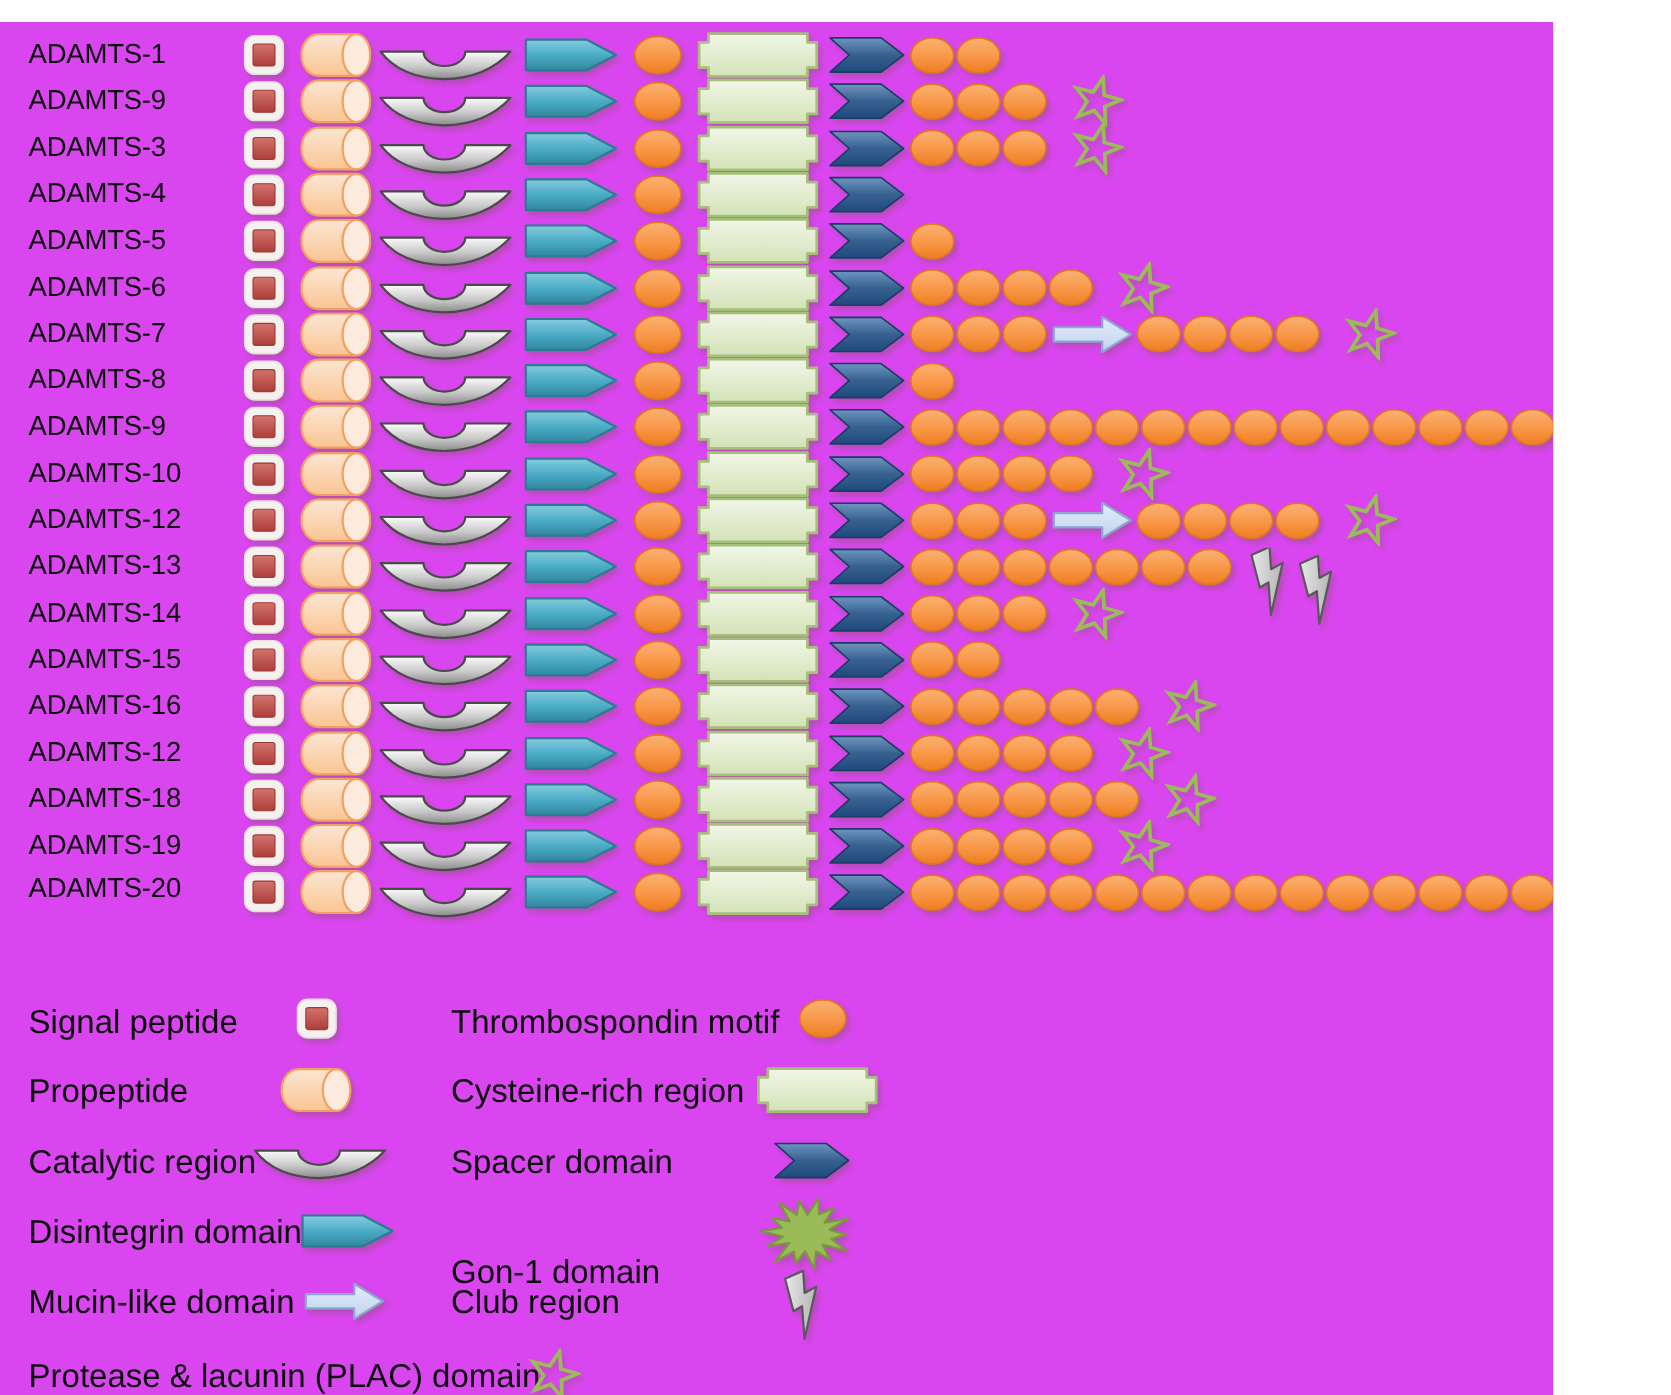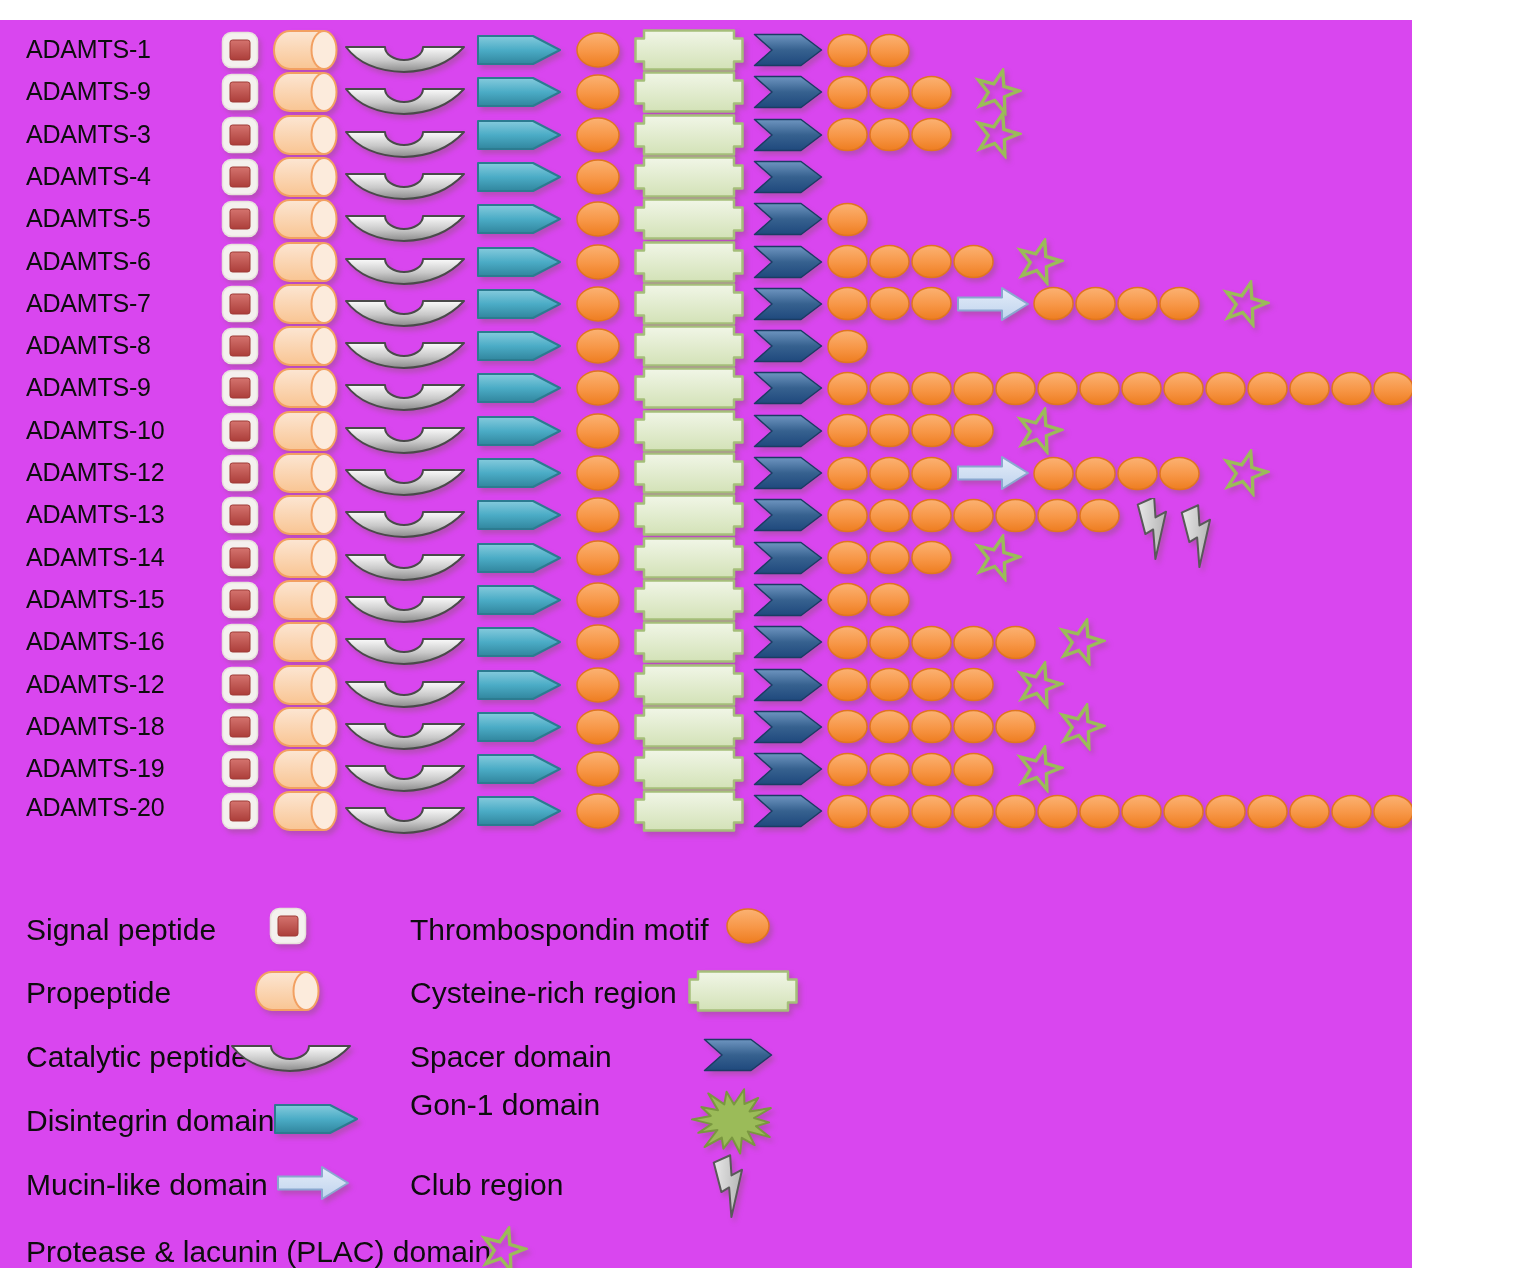--- a/index.html
+++ b/index.html
@@ -839,21 +839,21 @@
       <span class="leglabel" style="left:26px;top:893px">Signal peptide</span>
       <svg class="shp" style="left:268px;top:886.0px" width="40" height="40" viewBox="0 0 40 40">
         <rect x="2.5" y="2.5" width="35" height="35" rx="9" fill="#F4F1EE" stroke="#E7E1DB" stroke-width="1.5"></rect>
         <rect x="10" y="10" width="20" height="20" rx="2.5" fill="url(#gRed)" stroke="#9E3A36" stroke-width="1"></rect>
       </svg>
       <span class="leglabel" style="left:26px;top:956px">Propeptide</span>
       <svg class="shp" style="left:253px;top:950.0px" width="70" height="42" viewBox="0 0 70 42">
         <path d="M52,2 H19 C9.6,2 3,10.4 3,21 C3,31.6 9.6,40 19,40 H52 Z" fill="url(#gPeach)" stroke="#F2A062" stroke-width="2"></path>
         <ellipse cx="53" cy="21" rx="12.5" ry="19" fill="#FCEBDC" stroke="#F2A062" stroke-width="2"></ellipse>
       </svg>
-      <span class="leglabel" style="left:26px;top:1020px">Catalytic peptide</span>
+      <span class="leglabel" style="left:26px;top:1020px">Catalytic region</span>
       <svg class="shp" style="left:229px;top:1022.0px" width="124" height="32" viewBox="0 0 124 32">
         <path d="M3,4 L42,4 A19,13 0 0 0 80,4 L121,4 Q99,28 61,29 Q21,28 3,4 Z" fill="url(#gGray)" stroke="#4A4A4A" stroke-width="2" stroke-linejoin="round"></path>
       </svg>
       <span class="leglabel" style="left:26px;top:1084px">Disintegrin domain</span>
       <svg class="shp" style="left:273px;top:1083.0px" width="86" height="32" viewBox="0 0 86 32">
         <polygon points="2,2 57,2 84,16 57,30 2,30" fill="url(#gTeal)" stroke="#2C7B90" stroke-width="2" stroke-linejoin="round"></polygon>
       </svg>
       <span class="leglabel" style="left:26px;top:1148px">Mucin-like domain</span>
       <svg class="shp" style="left:275px;top:1143.0px" width="76" height="40" viewBox="0 0 76 40">
         <polygon points="3,13.5 47,13.5 47,4 73,20 47,36 47,26.5 3,26.5" fill="url(#gMucin)" stroke="#8AA7CF" stroke-width="2" stroke-linejoin="round"></polygon>
@@ -867,21 +867,21 @@
         <ellipse cx="23" cy="19" rx="21" ry="17" fill="url(#gOrange)" stroke="#E0761F" stroke-width="1.5"></ellipse>
       </svg>
       <span class="leglabel" style="left:410px;top:956px">Cysteine-rich region</span>
       <svg class="shp" style="left:687px;top:949.0px" width="112" height="44" viewBox="0 0 112 44">
         <path d="M11,2.5 H101 V10.5 H109.5 V33.5 H101 V41.5 H11 V33.5 H2.5 V10.5 H11 Z" fill="url(#gGreen)" stroke="#A5BE7A" stroke-width="2.5" stroke-linejoin="round"></path>
       </svg>
       <span class="leglabel" style="left:410px;top:1020px">Spacer domain</span>
       <svg class="shp" style="left:703px;top:1018.0px" width="70" height="34" viewBox="0 0 70 34">
         <polygon points="1.5,1.5 48,1.5 68.5,17 48,32.5 1.5,32.5 19,17" fill="url(#gBlue)" stroke="#1B3C63" stroke-width="1.5" stroke-linejoin="round"></polygon>
       </svg>
-      <span class="leglabel" style="left:410px;top:1068px">Gon-1 domain</span>
+      <span class="leglabel" style="left:410px;top:1120px">Gon-1 domain</span>
       <svg class="shp" style="left:689px;top:1065.0px" width="88" height="72" viewBox="0 0 88 72">
         <polygon points="81.8,23.1 65.0,33.0 80.0,37.4 67.0,41.2 80.7,52.1 58.7,46.4 65.6,60.1 52.8,52.8 51.2,68.5 43.0,52.5 34.4,63.6 32.8,52.6 15.5,62.0 28.4,45.0 9.3,47.8 22.6,39.1 3.0,34.4 21.8,31.0 12.3,22.1 29.0,25.3 19.3,8.4 35.3,19.4 37.6,6.8 45.0,19.4 55.1,4.2 55.4,19.1 69.2,13.0 60.6,26.4" fill="#9BBB59" stroke="#7A9740" stroke-width="2" stroke-linejoin="round"></polygon>
       </svg>
       <span class="leglabel" style="left:410px;top:1148px">Club region</span>
       <svg class="shp" style="left:700px;top:1134.0px" width="56" height="66" viewBox="0 0 56 66">
         <path d="M16,1 L34,1 L27,20 L39,19 L10,58 L20,30 L11,31 Z" fill="url(#gBolt)" stroke="#595959" stroke-width="2" stroke-linejoin="round" transform="translate(8,2) rotate(-24 24 28)"></path>
       </svg>
     </div>
 </div>
 

